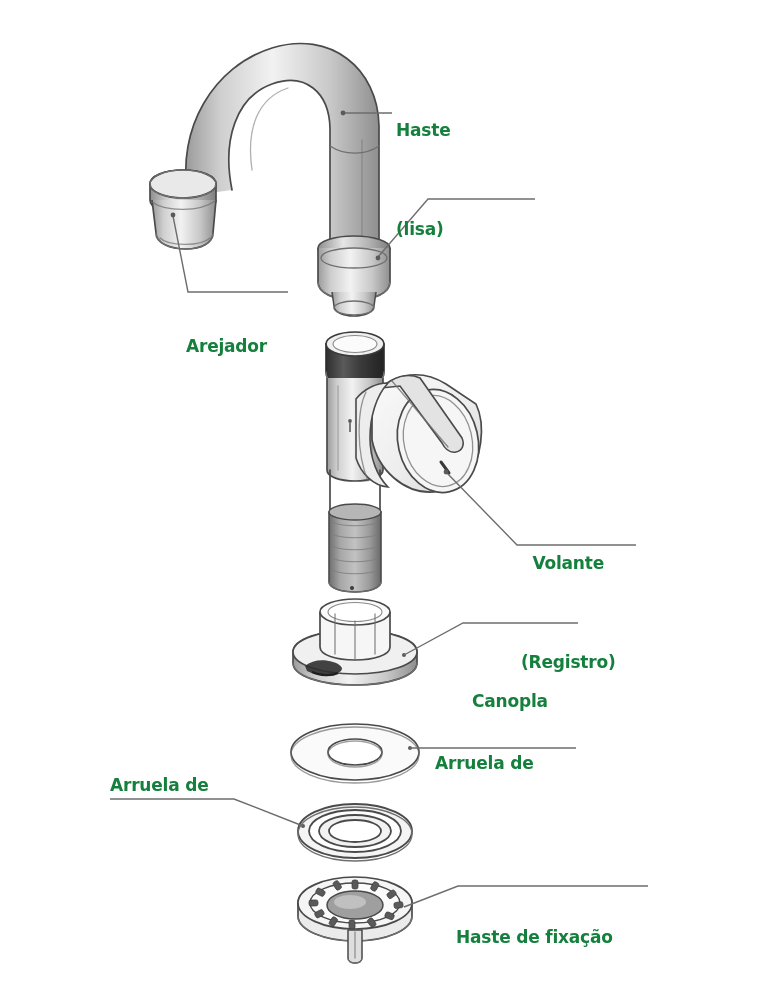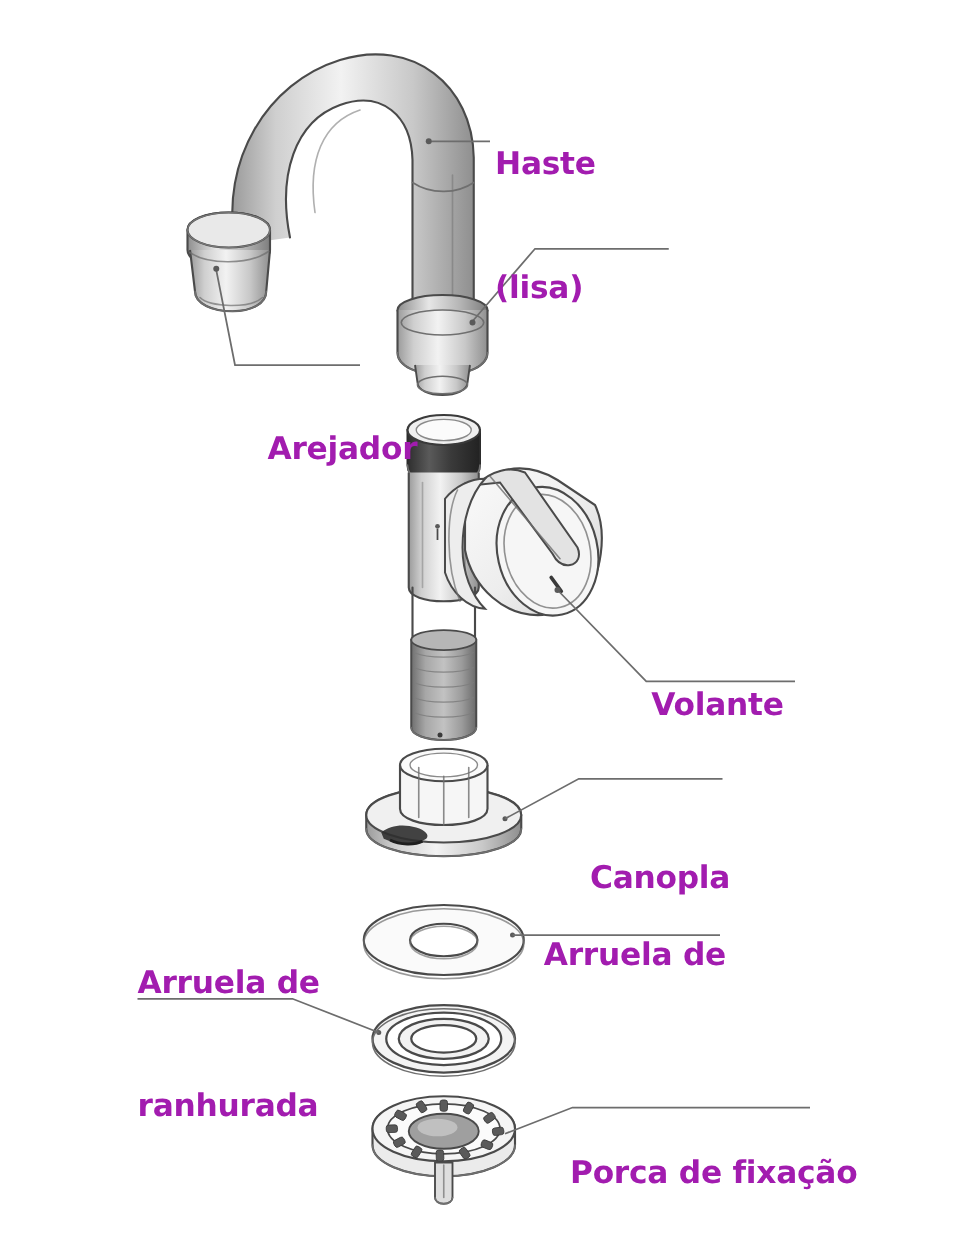--- a/index.html
+++ b/index.html
@@ -6,22 +6,22 @@
   html,body{margin:0;padding:0;background:#ffffff;}
   body{
     width:765px;height:1000px;
     font-family:"DejaVu Sans","Liberation Sans",sans-serif;
     overflow:hidden;position:relative;
   }
   #stage{position:relative;width:765px;height:1000px;background:#fff;}
   svg#art{position:absolute;left:0;top:0;width:765px;height:1000px;display:block;}
   .lbl{
     position:absolute;
-    color:#a21caf;
-    font-size:25px;
+    color:#15803d;
+    font-size:17px;
     line-height:33px;
     font-weight:600;
     white-space:pre;
     letter-spacing:-0.2px;
   }
   .lbl span{display:block;}
   .ln{fill:none;stroke:#6d6d6d;stroke-width:1.4;}
   .part{fill:none;stroke:#4a4a4a;stroke-width:1.7;stroke-linejoin:round;stroke-linecap:round;}
   .part-l{fill:none;stroke:#6f6f6f;stroke-width:1.3;stroke-linejoin:round;stroke-linecap:round;}
   .dot{fill:#5a5a5a;}
@@ -310,38 +310,38 @@
   </svg>
 
   <div class="lbl" style="left:396px;top:48px;">
     <span>Haste</span>
     <span>(lisa)</span>
   </div>
 
   <div class="lbl" style="left:420px;top:137px;">
   </div>
 
-  <div class="lbl" style="left:186px;top:276px;margin-left:28px;">
+  <div class="lbl" style="left:186px;top:264px;">
     <span>Arejador</span>
   </div>
 
   <div class="lbl" style="left:521px;top:481px;text-align:center;">
     <span>Volante</span>
+    <span>(Registro)</span>
   </div>
 
   <div class="lbl" style="left:472px;top:619px;">
     <span>Canopla</span>
   </div>
 
   <div class="lbl" style="left:435px;top:681px;">
     <span>Arruela de</span>
   </div>
 
   <div class="lbl" style="left:110px;top:703px;">
     <span>Arruela de</span>
-    <span>ranhurada</span>
   </div>
 
   <div class="lbl" style="left:456px;top:855px;">
-    <span>Porca de fixação</span>
+    <span>Haste de fixação</span>
   </div>
 
 </div>
 
 </body></html>

